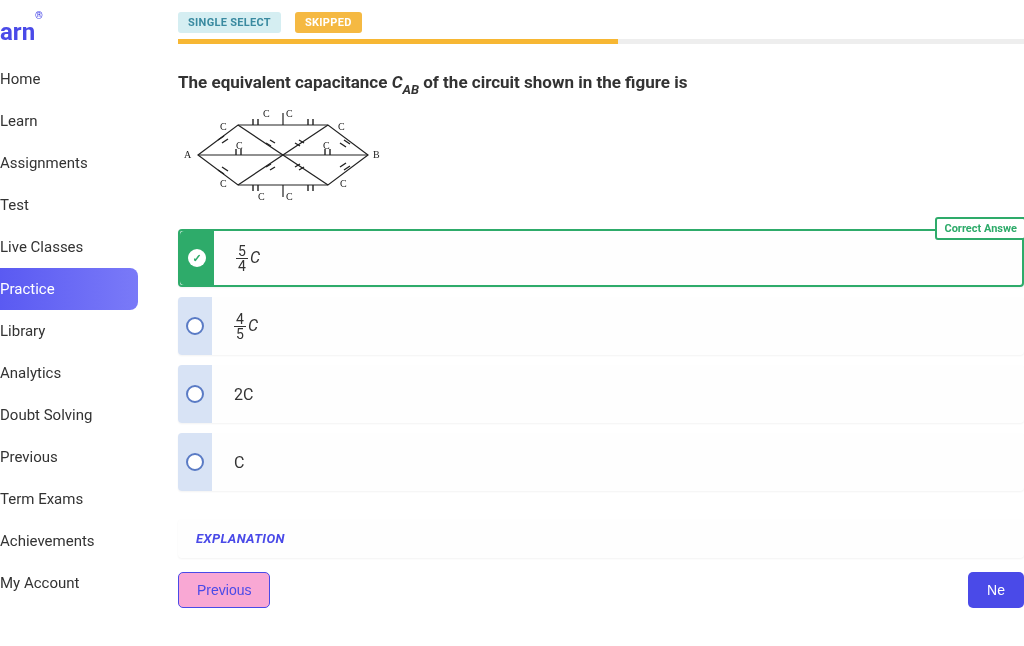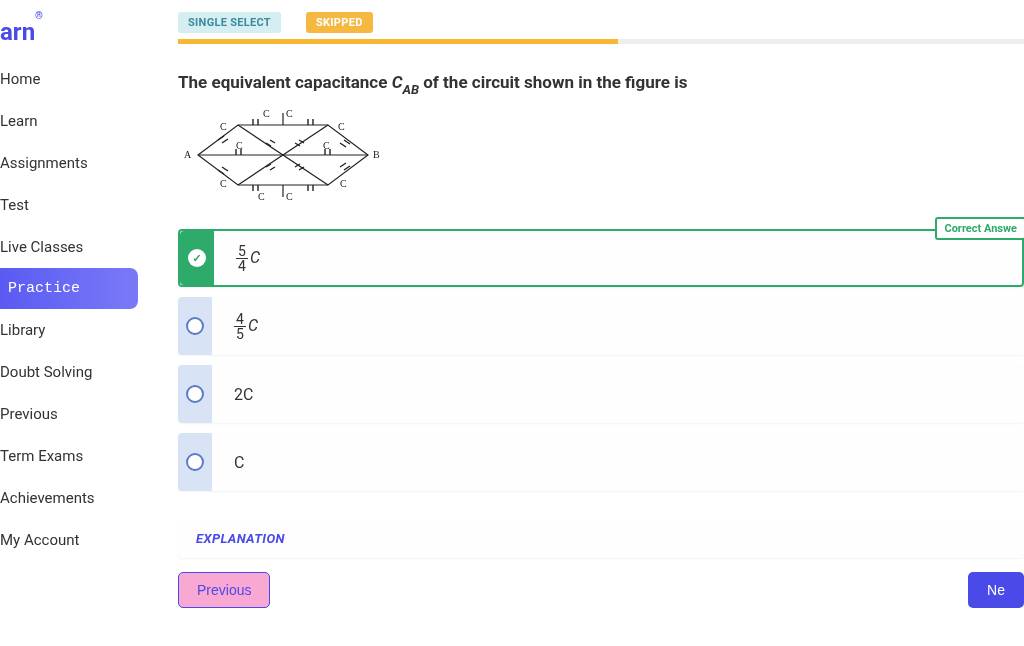--- a/index.html
+++ b/index.html
@@ -3,25 +3,25 @@
 <meta charset="utf-8">
 <style>
   * { box-sizing: border-box; margin: 0; padding: 0; }
   body { font-family: -apple-system, BlinkMacSystemFont, 'Segoe UI', Roboto, Arial, sans-serif; background: #fff; color: #333; width: 1024px; height: 646px; overflow: hidden; display: flex; }
   
   .sidebar { width: 150px; flex-shrink: 0; padding-top: 18px; }
   .logo { color: #4a4ae8; font-size: 24px; font-weight: 700; padding: 0 8px 12px 0; position: relative; }
   .logo sup { font-size: 10px; position: relative; top: -12px; }
   .nav { list-style: none; }
   .nav li { padding: 12px 8px 12px 0; font-size: 15px; color: #333; cursor: pointer; }
-  .nav li.active { background: linear-gradient(90deg, #5a5af2, #7a7af8); color: #fff; border-radius: 0 8px 8px 0; padding-left: 8px; margin-right: 12px; font-family: Liberation Mono, monospace; }
+  .nav li.active { background: linear-gradient(90deg, #5a5af2, #7a7af8); color: #fff; border-radius: 0 8px 8px 0; margin-right: 12px; }
   
   .main { flex: 1; padding: 12px 0 0 28px; display: flex; flex-direction: column; position: relative; }
   
-  .badges { display: flex; gap: 19px; margin-bottom: 6px; }
+  .badges { display: flex; gap: 8px; margin-bottom: 6px; }
   .badge { font-size: 11px; font-weight: 700; padding: 4px 10px; border-radius: 3px; letter-spacing: .3px; }
   .badge-select { background: #d5eef2; color: #3a8aa0; }
   .badge-skipped { background: #f5b942; color: #fff; margin-left: 6px; }
   
   .progress-track { height: 5px; background: #eee; width: 100%; position: relative; margin-bottom: 28px; }
   .progress-fill { position: absolute; left: 0; top: 0; height: 100%; background: linear-gradient(90deg, #f7b733, #f7b733); }
   
   .question { font-size: 17px; color: #333; margin-bottom: 6px; font-weight: bold; }
   .question .sub { font-style: italic; font-size: 13px; position: relative; top: 2px; }
   
@@ -60,20 +60,21 @@
     <span>arn</span><sup>®</sup>
   </div>
   <ul class="nav" id="nav">
       <li>Home</li>
       <li>Learn</li>
       <li>Assignments</li>
       <li>Test</li>
       <li>Live Classes</li>
       <li class="active">Practice</li>
       <li>Library</li>
+      <li>Analytics</li>
       <li>Doubt Solving</li>
       <li>Previous</li>
       <li>Term Exams</li>
       <li>Achievements</li>
       <li>My Account</li>
     </ul>
 </aside>
 
 <main class="main">
   <div class="badges">

